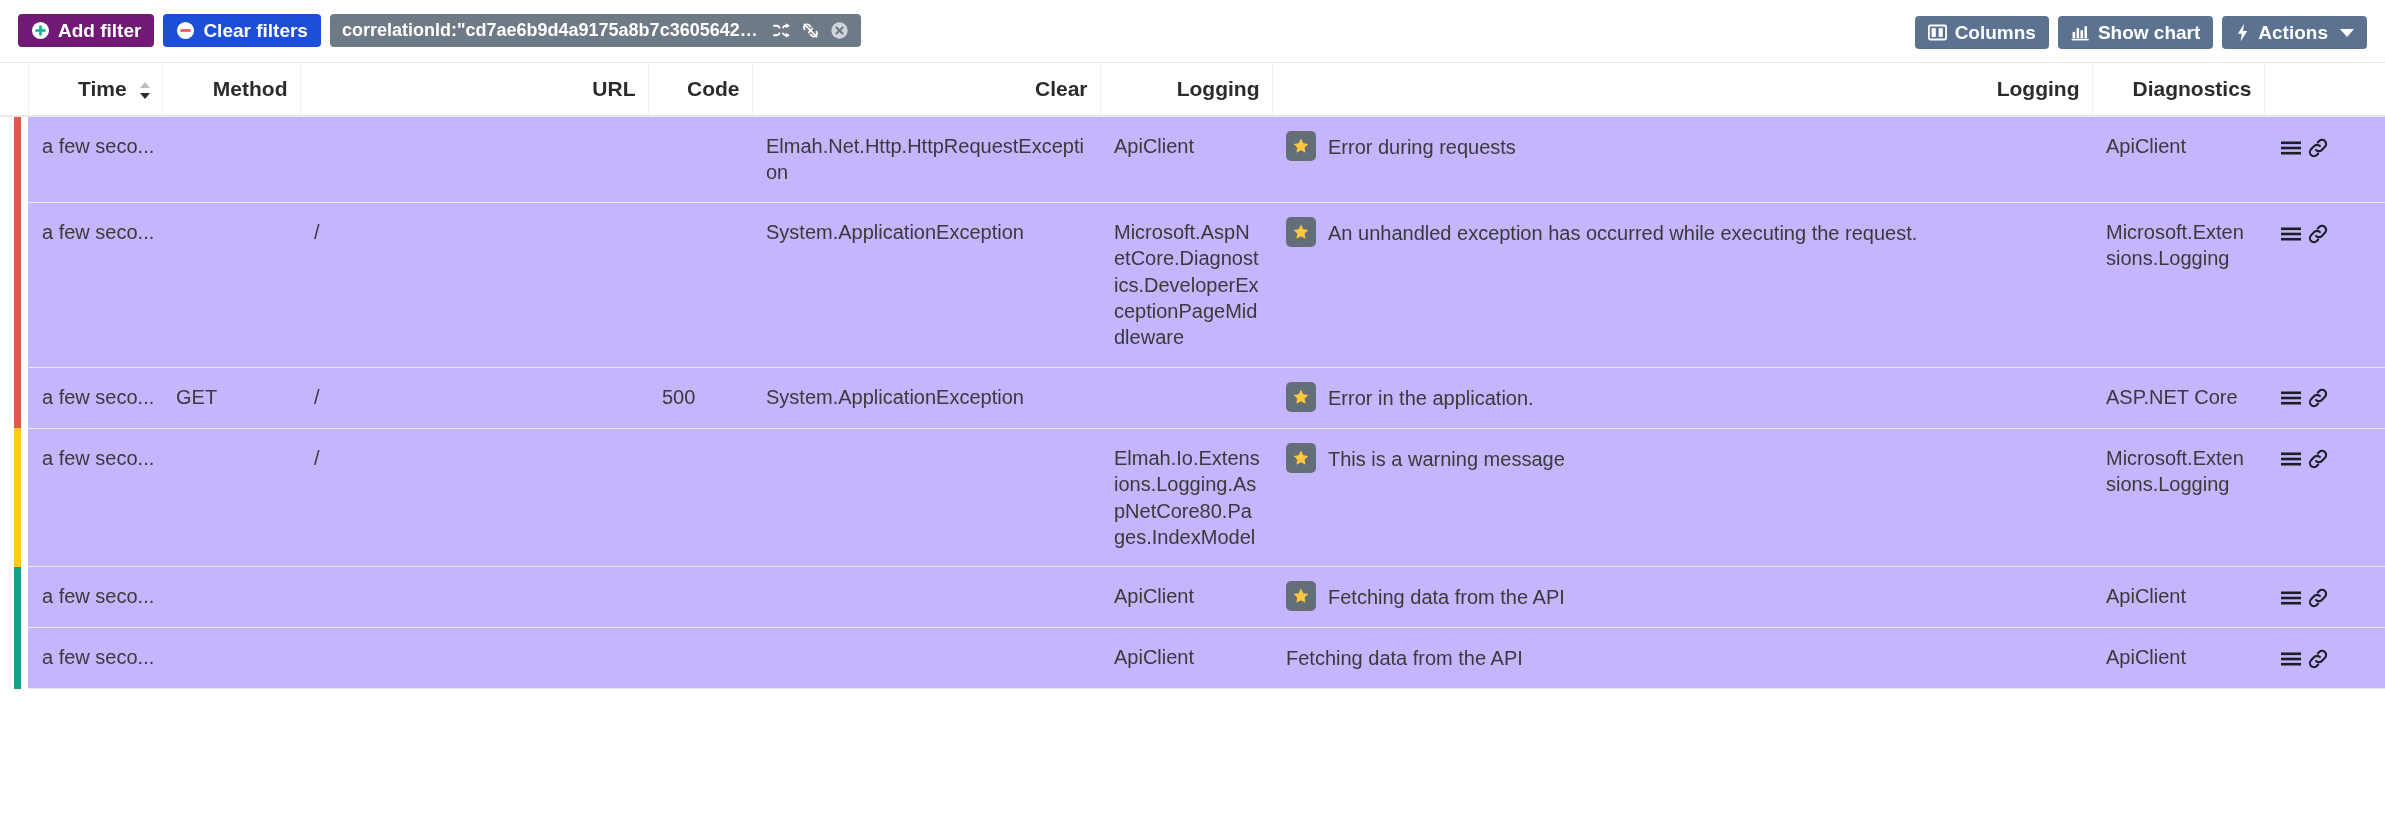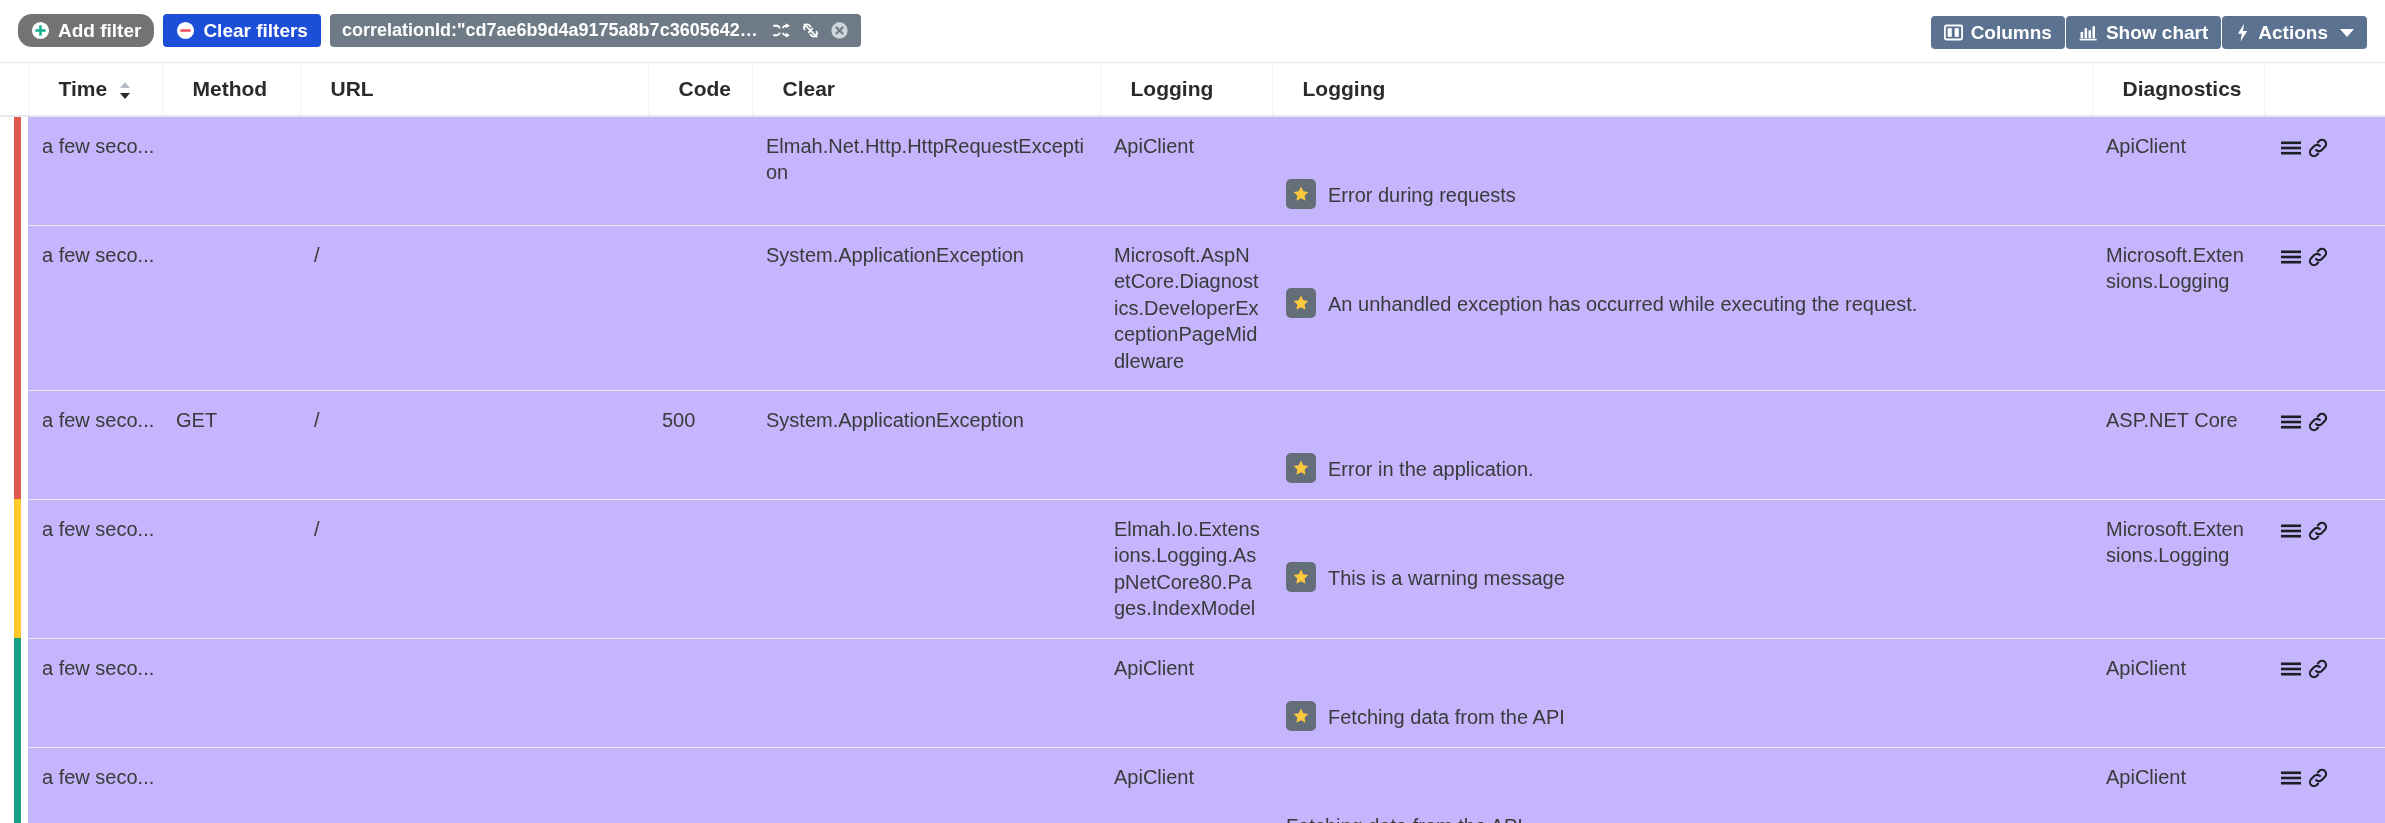--- a/index.html
+++ b/index.html
@@ -19,40 +19,40 @@
     height: 62px;
     padding: 14px 18px 0 18px;
     display: flex;
     align-items: flex-start;
     background: #ffffff;
   }
   .toolbar-left { display: flex; align-items: center; gap: 9px; }
   .toolbar-right {
     position: absolute;
     right: 18px; top: 16px;
-    display: flex; align-items: center; gap: 1px;
+    display: flex; align-items: center; gap: 9px;
   }
 
   .btn {
     display: inline-flex;
     align-items: center;
     gap: 8px;
     height: 33px;
     padding: 0 13px;
     border: none;
     border-radius: 4px;
     font-size: 19px;
     font-weight: bold;
     line-height: 1;
     color: #ffffff;
     cursor: pointer;
     white-space: nowrap;
     font-family: "Liberation Sans", sans-serif;
   }
-  .btn-success { background: #737373; border-radius: 14px; }
+  .btn-success { background: #701a75; }
   .btn-danger  { background: #1d4ed8; }
   .btn-slate   { background: #5c7291; font-weight: bold; }
 
   .filter-badge {
     display: inline-flex;
     align-items: center;
     gap: 10px;
     height: 33px;
     padding: 0 12px;
     background: #6e7b87;
@@ -87,25 +87,25 @@
 
   
   .table-wrap { width: 2385px; }
   table.log-table {
     width: 2385px;
     border-collapse: collapse;
     table-layout: fixed;
     font-size: 20px;
   }
   table.log-table thead th {
-    text-align: left;
+    text-align: right;
     font-weight: bold;
     font-size: 21px;
     color: #2b2b2b;
-    padding: 14px 12px 14px 30px;
+    padding: 14px 12px 14px 14px;
     background: #ffffff;
     border-top: 1px solid #e7eaec;
     border-bottom: 2px solid #e7eaec;
     border-right: 1px solid #f0f2f4;
     vertical-align: middle;
     white-space: nowrap;
   }
   table.log-table thead th.th-spacer { border-right: none; }
   table.log-table thead th.th-first { border-left: none; }
 
@@ -155,21 +155,21 @@
   col.c-time  { width: 134px; }
   col.c-method{ width: 138px; }
   col.c-url   { width: 348px; }
   col.c-code  { width: 104px; }
   col.c-type  { width: 348px; }
   col.c-cat   { width: 172px; }
   col.c-msg   { width: 820px; }
   col.c-app   { width: 172px; }
   col.c-act   { width: 121px; }
 
-  .msg-cell { display: flex; align-items: flex-start; gap: 12px; margin-top: 48px; }
+  .msg-cell { display: flex; align-items: flex-start; gap: 12px; }
   .star-badge {
     flex: 0 0 auto;
     width: 30px; height: 30px;
     border-radius: 5px;
     background: #646e78;
     display: inline-flex;
     align-items: center;
     justify-content: center;
     margin-top: -2px;
     cursor: pointer;

